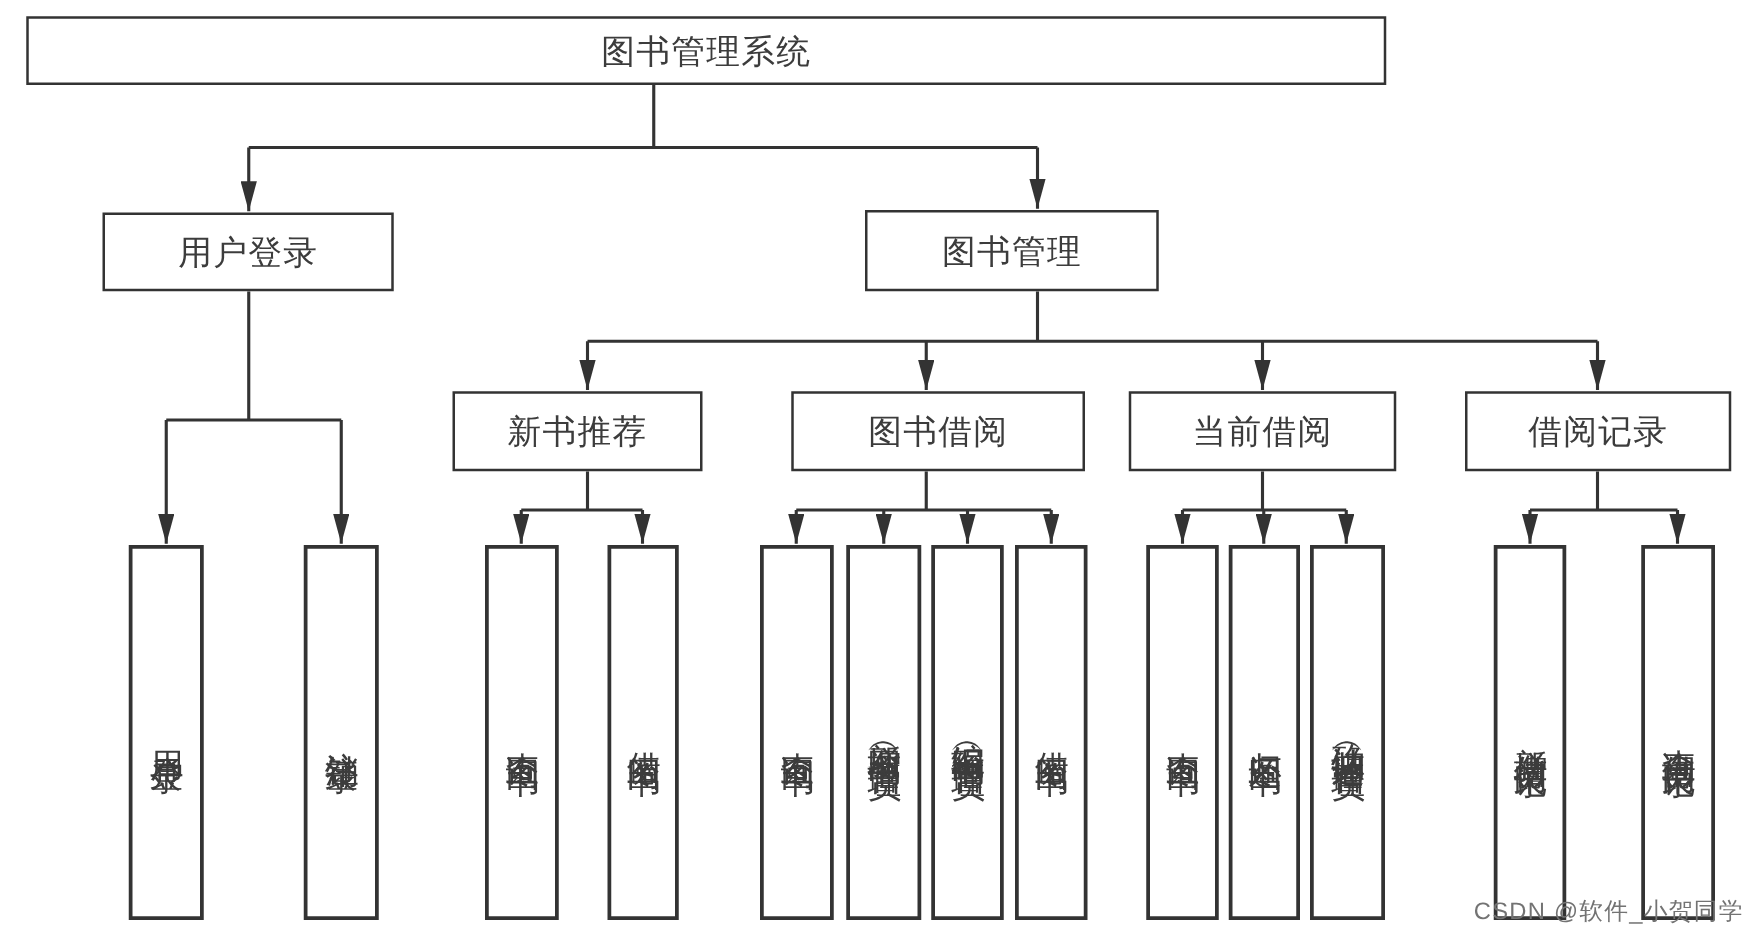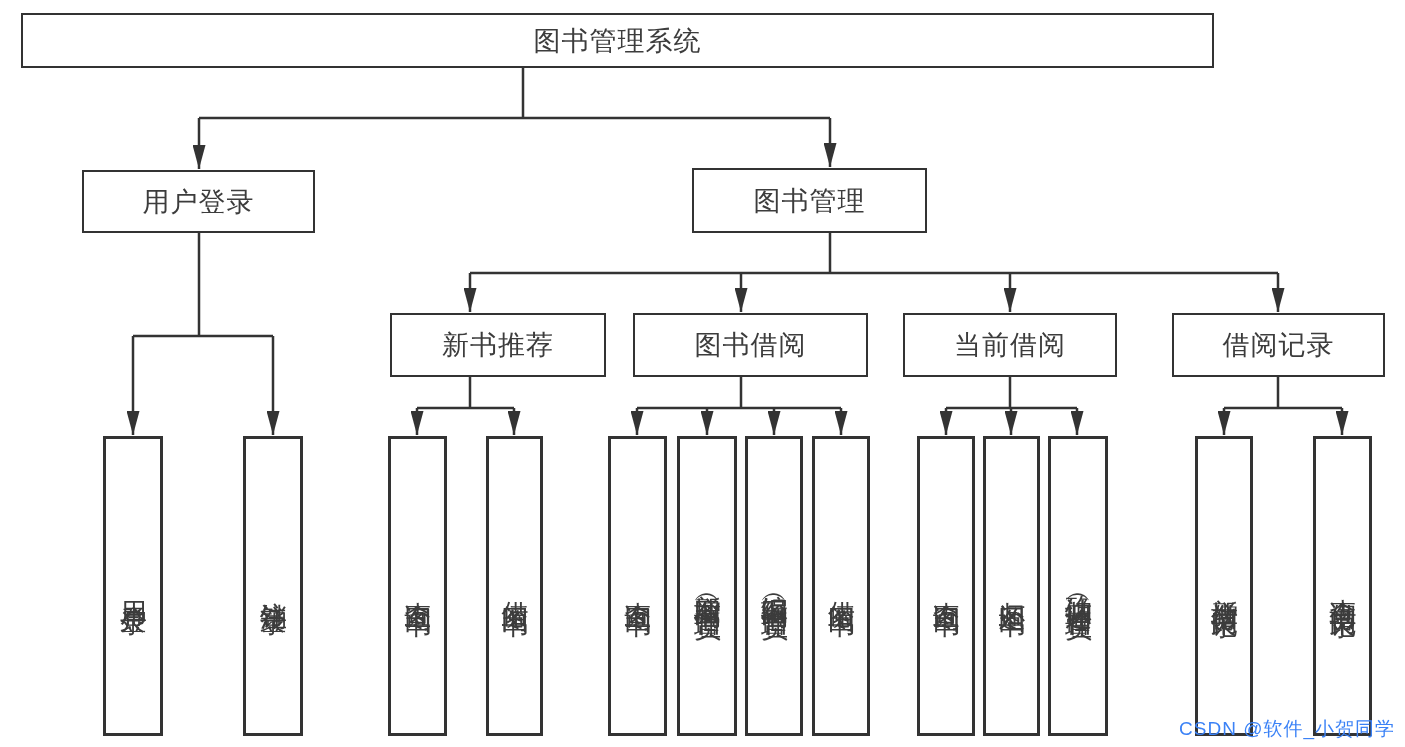--- a/index.html
+++ b/index.html
@@ -17,21 +17,21 @@
     color:#3c3c3c;font-size:27px;letter-spacing:1px;
     text-align:center;white-space:nowrap;
   }
   .leaf{
     border-width:3px;
     writing-mode:vertical-rl;text-orientation:mixed;
     letter-spacing:3px;font-size:27px;line-height:1;
   }
   .watermark{
     position:absolute;right:10px;bottom:5px;z-index:3;
-    color:#3b82f6;font-size:19px;letter-spacing:1px;
+    color:#737373;font-size:19px;letter-spacing:1px;
   }
 </style>
 </head>
 <body>
 
 <svg class="wires" width="1405" height="747" viewBox="0 0 1405 747" aria-hidden="true">
   <defs>
     <marker id="arw" markerUnits="userSpaceOnUse" markerWidth="24" markerHeight="13" refX="24" refY="6.5" orient="auto">
       <path d="M0,0 L24,6.5 L0,13 Z" fill="#333333"></path>
     </marker>
@@ -64,26 +64,26 @@
   <path class="wire" d="M1010,377 L1010,408 M946,408 L1077,408"></path>
   <path class="wire" d="M946,408 L946,435" marker-end="url(#arw)"></path>
   <path class="wire" d="M1011,408 L1011,435" marker-end="url(#arw)"></path>
   <path class="wire" d="M1077,408 L1077,435" marker-end="url(#arw)"></path>
 
   <path class="wire" d="M1278,377 L1278,408 M1224,408 L1342,408"></path>
   <path class="wire" d="M1224,408 L1224,435" marker-end="url(#arw)"></path>
   <path class="wire" d="M1342,408 L1342,435" marker-end="url(#arw)"></path>
 </svg>
 
-<div class="node" style="left:21px;top:13px;width:1193px;height:55px;">图书管理系统</div>
+<div class="node" style="left:21px;top:13px;width:1088px;height:55px;">图书管理系统</div>
 
 <div class="node" style="left:82px;top:170px;width:233px;height:63px;">用户登录</div>
 <div class="node" style="left:692px;top:168px;width:235px;height:65px;">图书管理</div>
 
-<div class="node" style="left:362px;top:313px;width:216px;height:64px;margin-left:28px;">新书推荐</div>
+<div class="node" style="left:362px;top:313px;width:200px;height:64px;">新书推荐</div>
 <div class="node" style="left:633px;top:313px;width:235px;height:64px;">图书借阅</div>
 <div class="node" style="left:903px;top:313px;width:214px;height:64px;text-align:right;">当前借阅</div>
 <div class="node" style="left:1172px;top:313px;width:213px;height:64px;font-family:Liberation Serif, serif;">借阅记录</div>
 
 <div class="node leaf" style="left:103px;top:436px;width:60px;height:300px;">用户登录</div>
 <div class="node leaf" style="left:243px;top:436px;width:60px;height:300px;">注销登录</div>
 
 <div class="node leaf" style="left:388px;top:436px;width:59px;height:300px;">查询图书</div>
 <div class="node leaf" style="left:486px;top:436px;width:57px;height:300px;">借阅图书</div>
 

